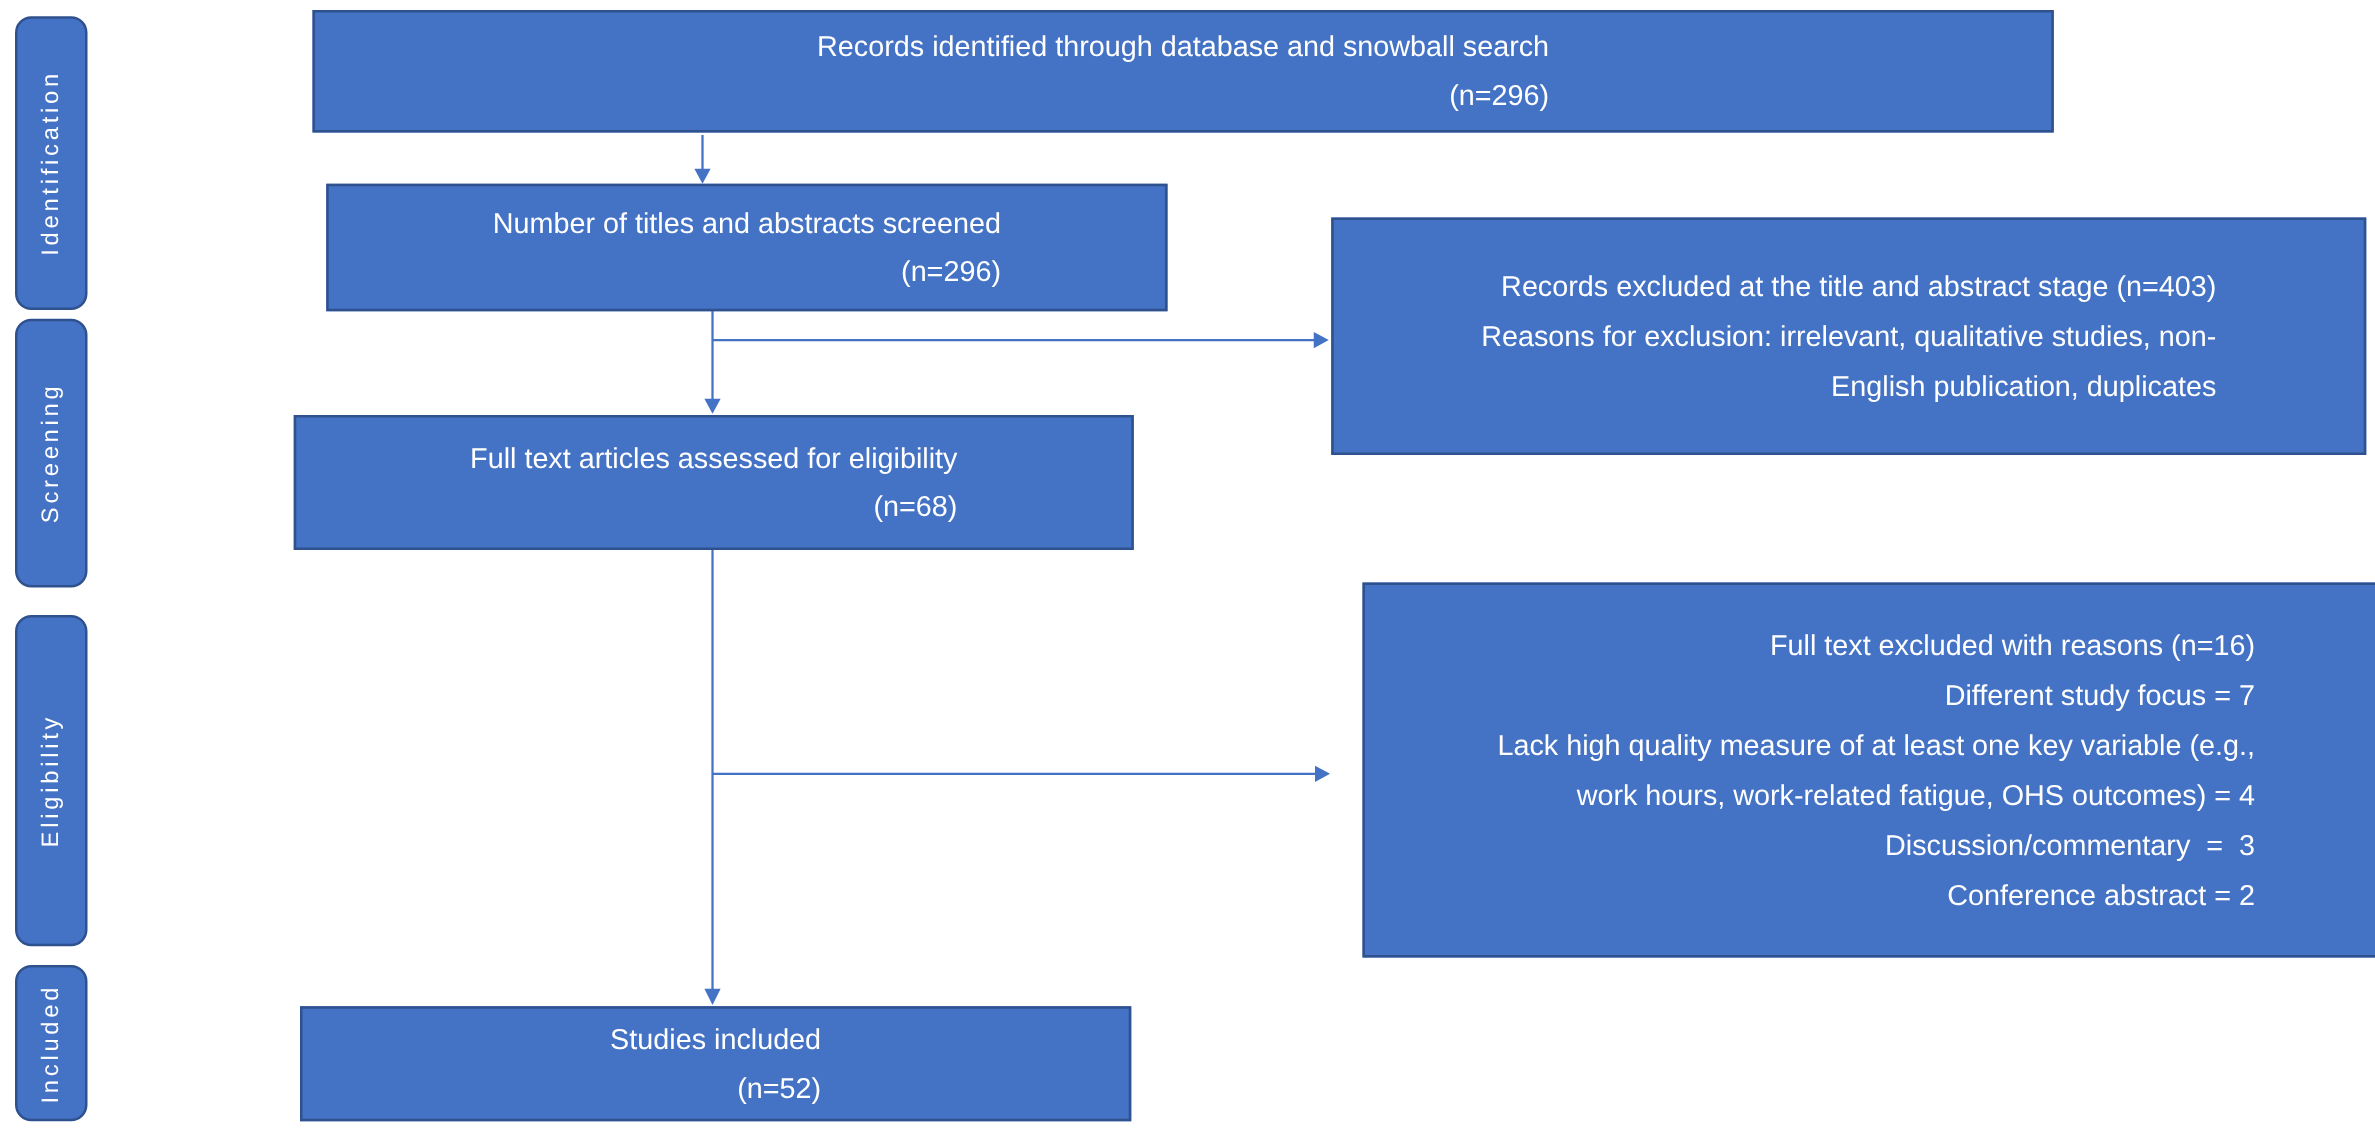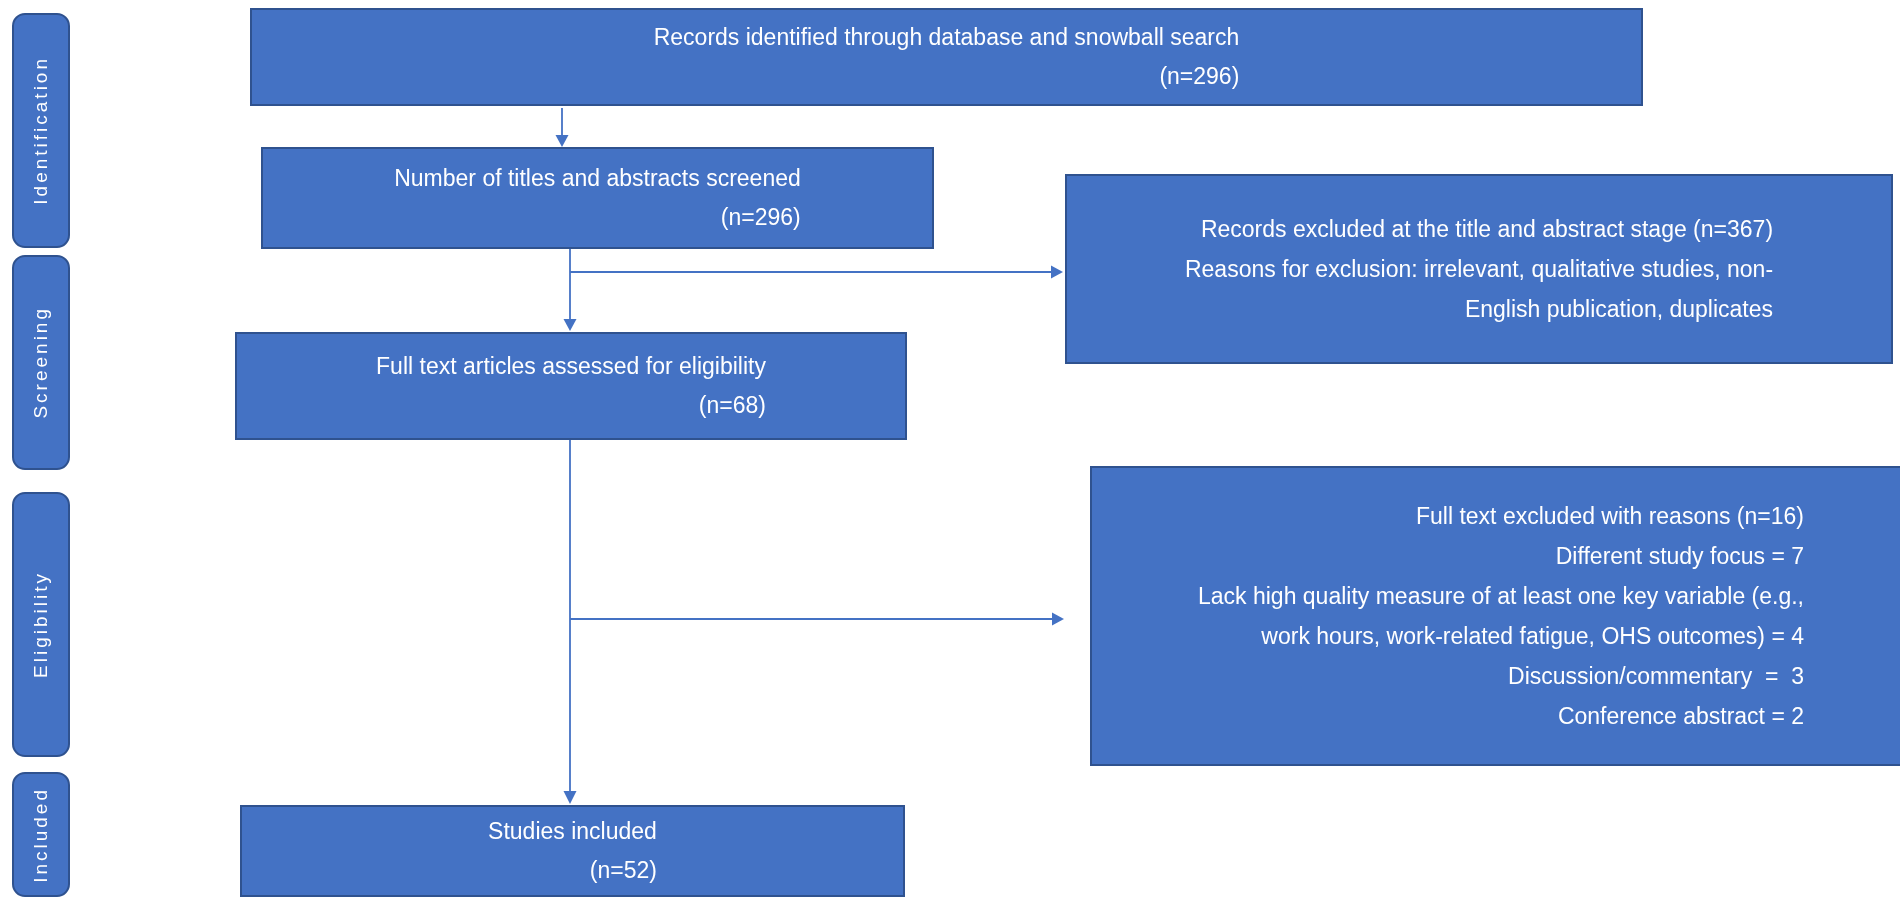--- a/index.html
+++ b/index.html
@@ -88,21 +88,21 @@
   <div class="stage" style="left:12px;top:772px;width:58px;height:125px;">
     <span>Included</span>
   </div>
 
   <div class="box" style="left:250px;top:8px;width:1393px;height:98px;">Records identified through database and snowball search
 (n=296)</div>
 
   <div class="box" style="left:235px;top:147px;width:673px;height:102px;margin-left:26px;">Number of titles and abstracts screened
 (n=296)</div>
 
-  <div class="box exclusion" style="left:1065px;top:174px;width:828px;height:190px;">Records excluded at the title and abstract stage (n=367)
+  <div class="box exclusion" style="left:1065px;top:174px;width:828px;height:190px;">Records excluded at the title and abstract stage (n=403)
 Reasons for exclusion: irrelevant, qualitative studies, non-
 English publication, duplicates</div>
 
   <div class="box" style="left:235px;top:332px;width:672px;height:108px;">Full text articles assessed for eligibility
 (n=68)</div>
 
   <div class="box exclusion" style="left:1090px;top:466px;width:822px;height:300px;">Full text excluded with reasons (n=16)
 Different study focus = 7
 Lack high quality measure of at least one key variable (e.g.,
 work hours, work-related fatigue, OHS outcomes) = 4

